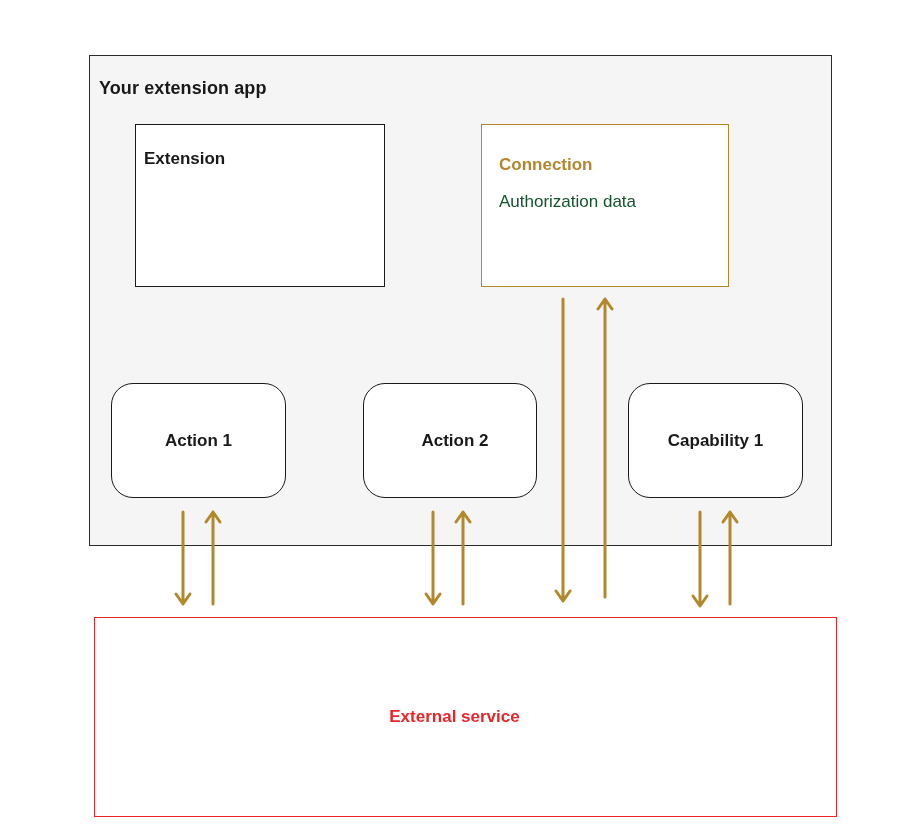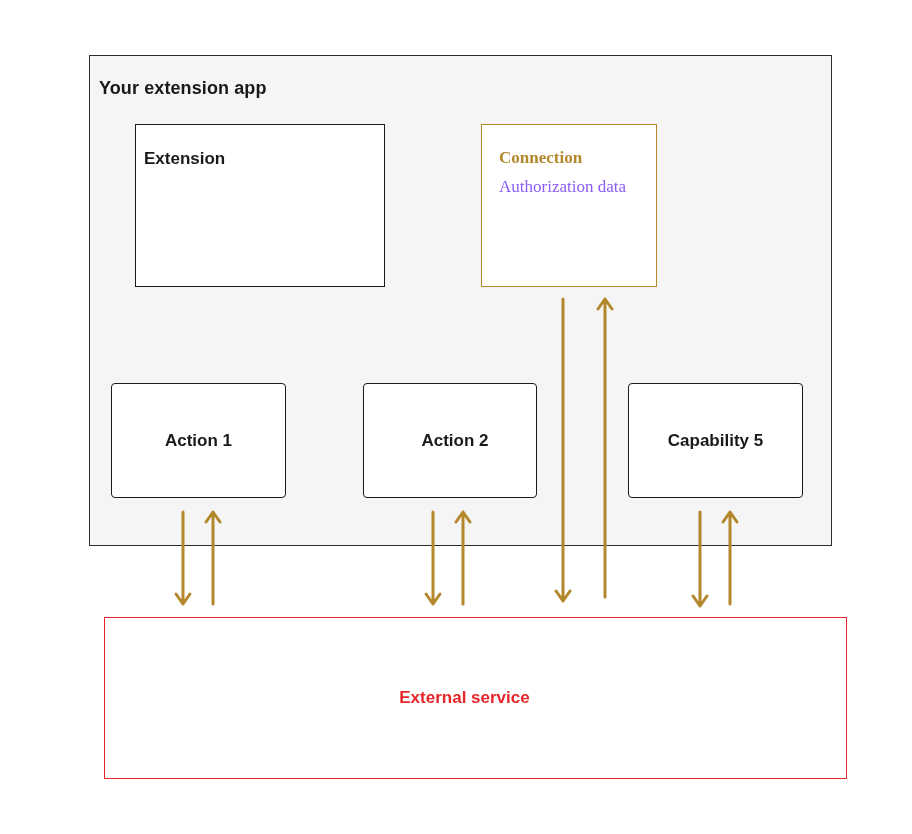--- a/index.html
+++ b/index.html
@@ -48,60 +48,59 @@
   }
   .extension-box .box-title {
     font-size: 17px;
     font-weight: 700;
   }
 
   
   .connection-box {
     position: absolute;
     left: 391px; top: 68px;
-    width: 176px; height: 163px;
+    width: 248px; height: 163px;
     background: #ffffff;
     border: 1px solid var(--gold);
-    padding: 23px 17px;
-    font-family: Liberation Serif, serif;
+    padding: 30px 17px;
   }
   .connection-box .box-title {
     font-size: 17px;
     font-weight: 700;
     color: var(--gold);
   }
   .connection-box .box-desc {
-    margin-top: 9px;
+    margin-top: 17px;
     font-size: 17px;
     font-weight: 400;
-    color: #8b5cf6;
+    color: #14532d;
   }
 
   
   .round-box {
     position: absolute;
     width: 175px; height: 115px;
     background: #ffffff;
     border: 1px solid var(--box-border);
-    border-radius: 4px;
+    border-radius: 22px;
     display: flex;
     align-items: center;
     justify-content: center;
     font-size: 17px;
     font-weight: 700;
   }
   .round-box.action-1 { left: 21px; top: 327px; }
   .round-box.action-2 { left: 273px; top: 327px; width: 174px; padding-left: 10px; }
   .round-box.capability-1 { left: 538px; top: 327px; }
 
   
   .external-box {
     position: absolute;
-    left: 104px; top: 617px;
-    width: 743px; height: 162px;
+    left: 94px; top: 617px;
+    width: 743px; height: 200px;
     background: #ffffff;
     border: 1.5px solid var(--red);
     display: flex;
     align-items: center;
     justify-content: center;
   }
   .external-box .box-title {
     font-size: 17px;
     font-weight: 700;
     color: var(--red);
@@ -137,21 +136,21 @@
 
     <div class="round-box action-1">
       <span>Action 1</span>
     </div>
 
     <div class="round-box action-2">
       <span>Action 2</span>
     </div>
 
     <div class="round-box capability-1">
-      <span>Capability 5</span>
+      <span>Capability 1</span>
     </div>
   </div>
 
   <div class="external-box">
     <div class="box-title">External service</div>
   </div>
 
   <svg class="arrows-layer" viewBox="0 0 912 834" xmlns="http://www.w3.org/2000/svg">
       <path d="M 183 512 L 183 604 M 176 594 L 183 604 L 190 594" fill="none" stroke="#b3882d" stroke-width="3" stroke-linecap="round" stroke-linejoin="round"></path>
       <path d="M 213 604 L 213 512 M 206 522 L 213 512 L 220 522" fill="none" stroke="#b3882d" stroke-width="3" stroke-linecap="round" stroke-linejoin="round"></path>

